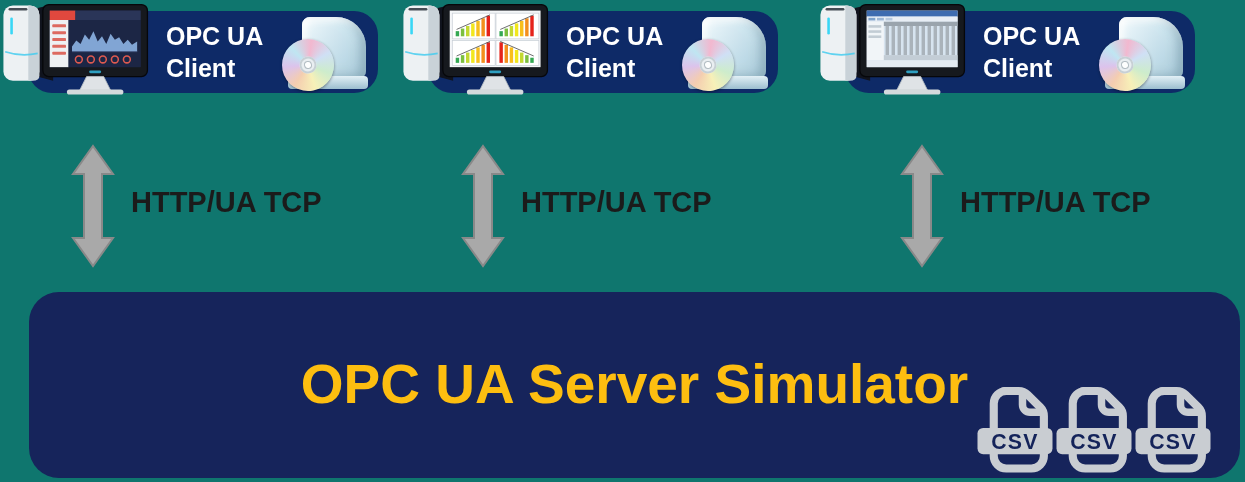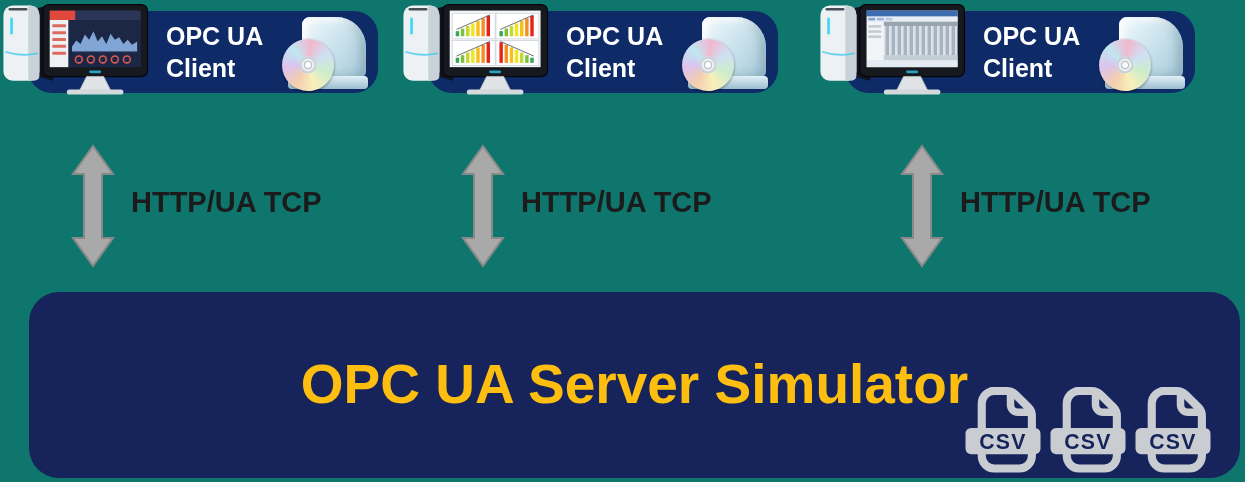--- a/index.html
+++ b/index.html
@@ -39,21 +39,21 @@
   
   .link{position:absolute;top:144px;width:330px;height:126px;font-weight:bold;}
   #link1{left:71px;} #link2{left:461px;} #link3{left:900px;}
   .link-label{position:absolute;left:60px;top:42px;font-size:29px;color:#1b1b1b;white-space:nowrap;}
 
   
   .server{position:absolute;left:5px;top:292px;width:1211px;height:186px;
           background:#16245b;border-radius:30px;margin-left:24px;}
   .server-title{position:absolute;left:0;right:0;top:60px;text-align:center;
           font-size:55px;font-weight:bold;color:#fdbe10;letter-spacing:0px;}
-  .csv-row{position:absolute;right:28px;bottom:2px;display:flex;gap:7px;}
+  .csv-row{position:absolute;right:28px;bottom:2px;display:flex;gap:1px;}
 </style>
 </head>
 <body>
 
 <div class="stage">
 
   <div class="client" id="client1">
     <div class="client-box"></div>
     <svg class="computer" viewBox="0 0 175 112">
       <polygon points="40,8 62,3 62,92 40,86" fill="#10131d"></polygon>

